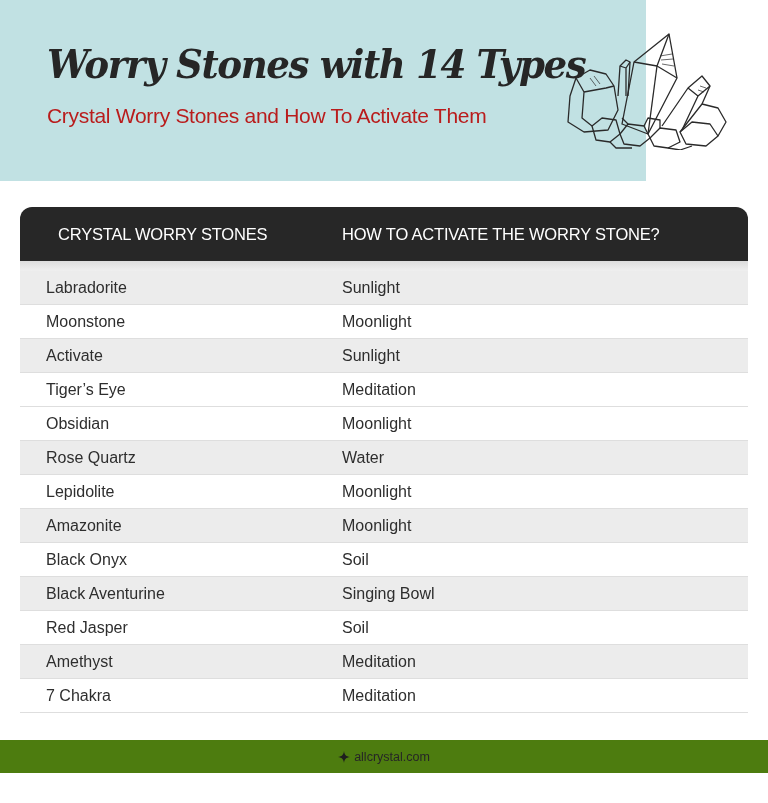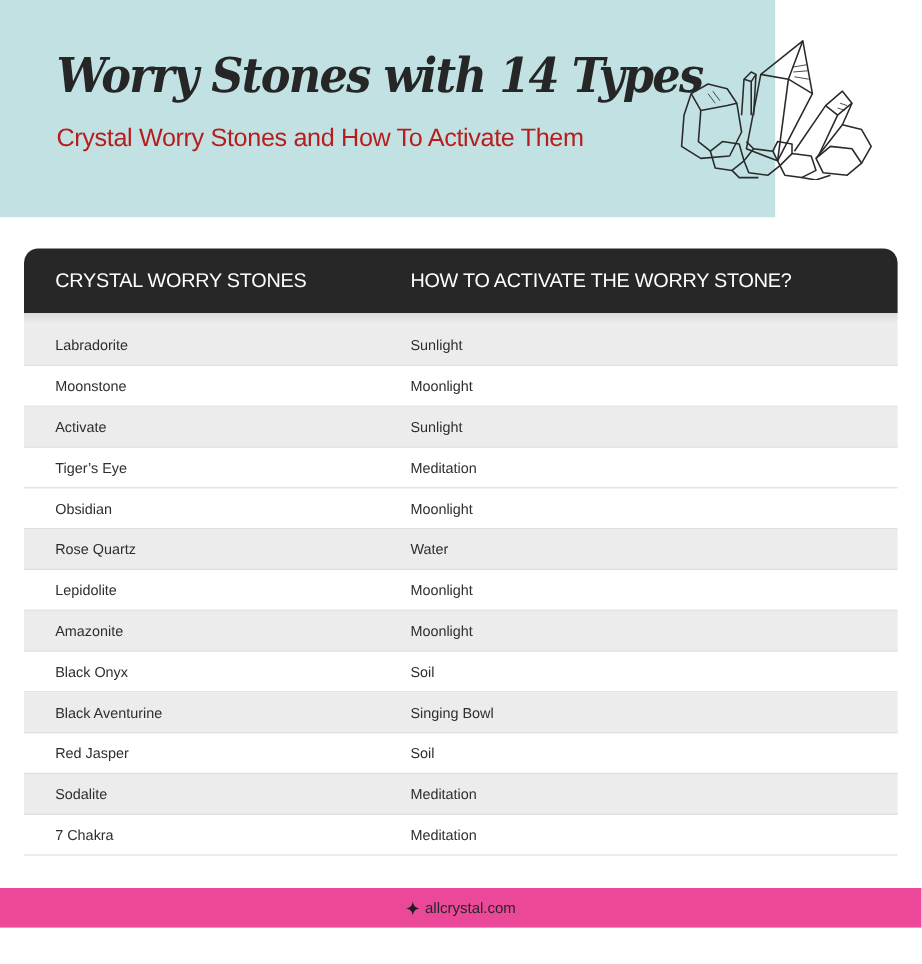--- a/index.html
+++ b/index.html
@@ -28,36 +28,36 @@
     }
 
     .table-wrap {
       position: absolute; left: 20px; top: 207px; width: 728px;
     }
     .thead {
       height: 54px; background: #272727; border-radius: 12px 12px 0 0;
       display: flex; align-items: center; color: #ffffff;
       font-size: 16.5px; letter-spacing: -0.2px;
     }
-    .thead .c1 { width: 322px; padding-left: 26px; }
+    .thead .c1 { width: 322px; padding-left: 38px; }
     .thead .c2 { flex: 1; }
     .thead-gap { height: 10px; background: linear-gradient(#dcdcdc, #efefef); }
 
     .row {
       display: flex; align-items: center; height: 34px;
-      font-size: 12px; color: #2e2e2e;
+      font-size: 16px; color: #2e2e2e;
       border-bottom: 1.5px solid #dedede;
     }
     .row.shade { background: #ececec; }
     .row .c1 { width: 322px; padding-left: 26px; }
     .row .c2 { flex: 1; }
 
     .footer {
       position: absolute; left: 0; top: 740px; width: 768px; height: 33px;
-      background: #ec4899;
+      background: #4d7c0f;
       display: flex; align-items: center; justify-content: center;
       font-size: 12.5px; color: #262626;
     }
     .footer .star { width: 12px; height: 12px; margin-right: 4px; display: inline-block; }
   </style>
 </head>
 <body>
 
 <div class="hero">
   <div class="hero-title">Worry Stones with 14 Types</div>
@@ -136,21 +136,21 @@
   </div>
   <div class="row shade">
     <div class="c1">Black Aventurine</div>
     <div class="c2">Singing Bowl</div>
   </div>
   <div class="row">
     <div class="c1">Red Jasper</div>
     <div class="c2">Soil</div>
   </div>
   <div class="row shade">
-    <div class="c1">Sodalite</div>
+    <div class="c1">Amethyst</div>
     <div class="c2">Meditation</div>
   </div>
   <div class="row">
     <div class="c1">7 Chakra</div>
     <div class="c2">Meditation</div>
   </div>
 </div>
 
 <div class="footer">
   <svg class="star" viewBox="0 0 12 12">

